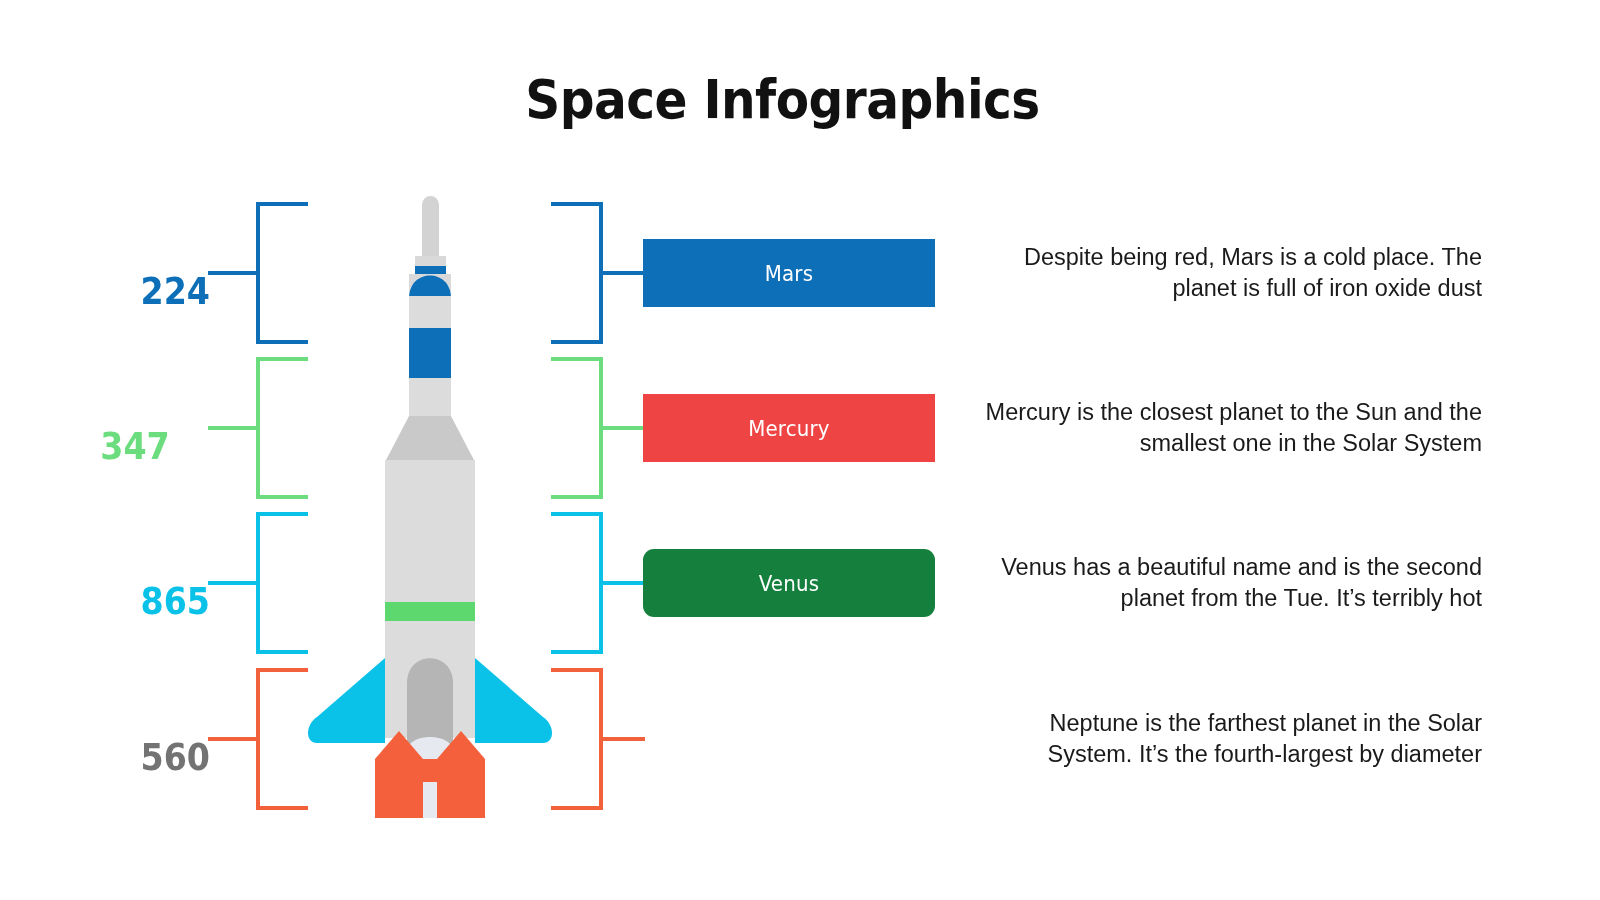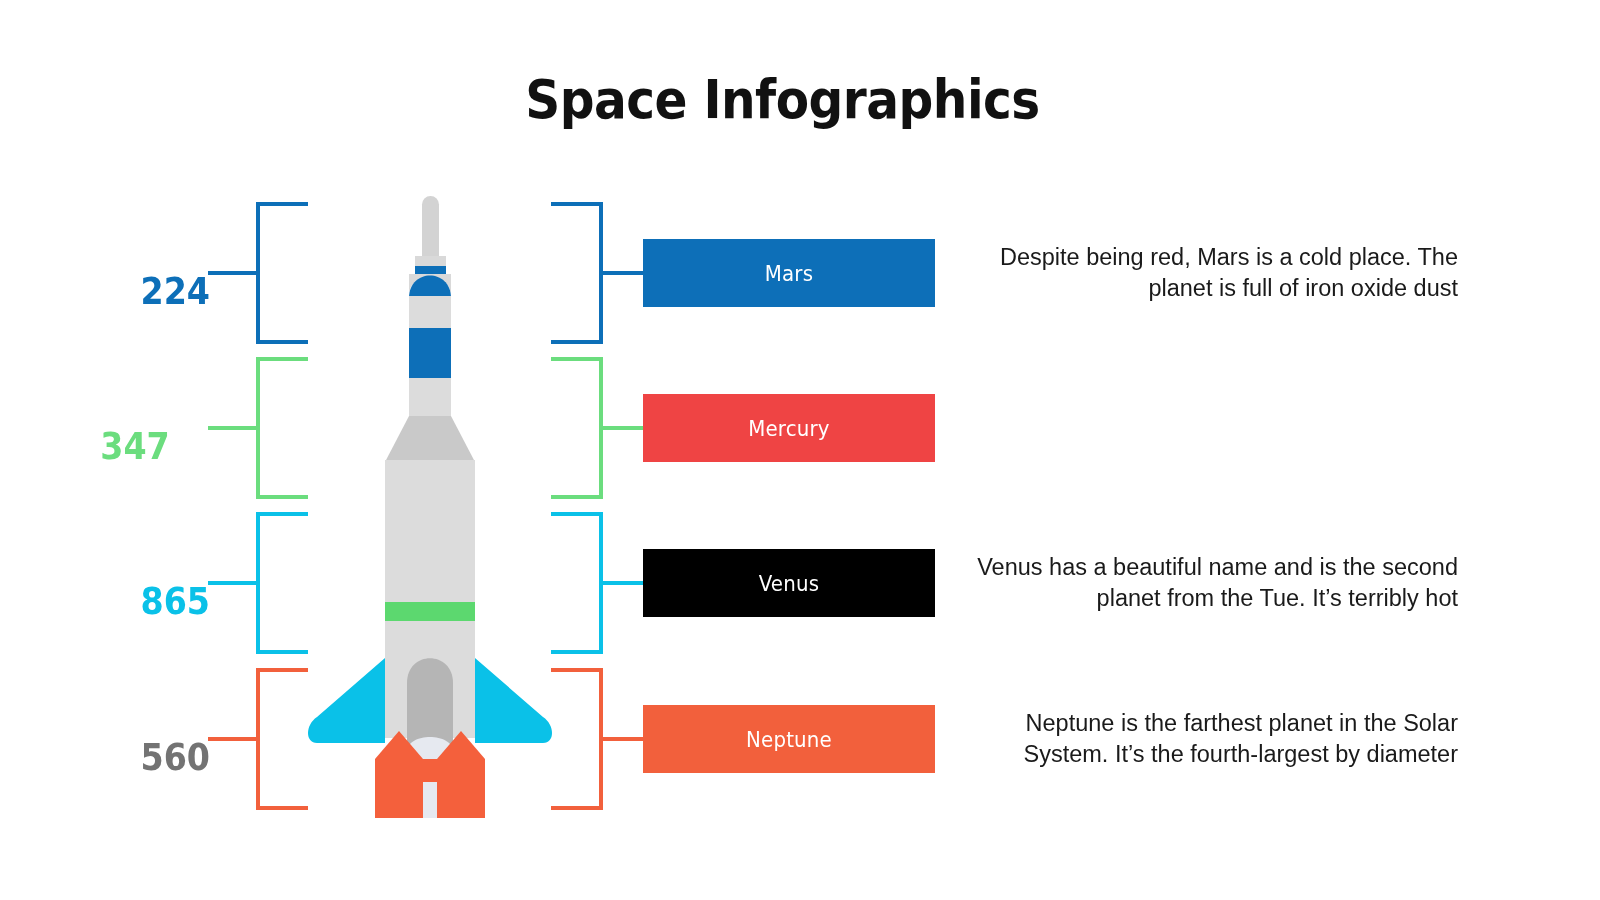--- a/index.html
+++ b/index.html
@@ -123,21 +123,21 @@
     font-family: "DejaVu Sans Condensed", "Liberation Sans Narrow", "Liberation Sans", sans-serif;
     font-weight: normal;
     font-size: 22px;
     color: #ffffff;
     letter-spacing: 0.2px;
   }
 
   
   .desc {
     position: absolute;
-    left: 948px;
+    left: 972px;
     top: 50%;
     width: 510px;
     transform: translateY(-50%);
     text-align: right;
     font-family: "Liberation Sans", sans-serif;
     font-size: 23.5px;
     line-height: 1.33;
     color: #1a1a1a;
   }
 
@@ -214,39 +214,37 @@
 
   <div class="row" style="top: 353px;">
     <div class="value" style="color:#6BDD7E;text-align:center;">347</div>
     <div class="tick-left" style="background:#6BDD7E;"></div>
     <div class="bracket-left" style="border-color:#6BDD7E;"></div>
     <div class="bracket-right" style="border-color:#6BDD7E;"></div>
     <div class="tick-right" style="background:#6BDD7E;"></div>
     <div class="planet-box" style="background:#ef4444;">
       <span class="planet-name">Mercury</span>
     </div>
+    <div class="desc">Mercury is the closest planet to the Sun and the smallest one in the Solar System</div>
   </div>
 
   <div class="row" style="top: 508px;">
     <div class="value" style="color:#0AC1E8;">865</div>
     <div class="tick-left" style="background:#0AC1E8;"></div>
     <div class="bracket-left" style="border-color:#0AC1E8;"></div>
     <div class="bracket-right" style="border-color:#0AC1E8;"></div>
     <div class="tick-right" style="background:#0AC1E8;"></div>
-    <div class="planet-box" style="background:#000000;">
+    <div class="planet-box" style="background:#15803d;border-radius:11px;">
       <span class="planet-name">Venus</span>
     </div>
     <div class="desc">Venus has a beautiful name and is the second planet from the Tue. It’s terribly hot</div>
   </div>
 
   <div class="row" style="top: 664px;">
     <div class="value" style="color:#737373;">560</div>
     <div class="tick-left" style="background:#F2603C;"></div>
     <div class="bracket-left" style="border-color:#F2603C;"></div>
     <div class="bracket-right" style="border-color:#F2603C;"></div>
     <div class="tick-right" style="background:#F2603C;"></div>
-    <div class="planet-box" style="background:#F2603C;">
-      <span class="planet-name">Neptune</span>
-    </div>
     <div class="desc">Neptune is the farthest planet in the Solar System. It’s the fourth-largest by diameter</div>
   </div>
 
 </div>
 
 </body></html>

